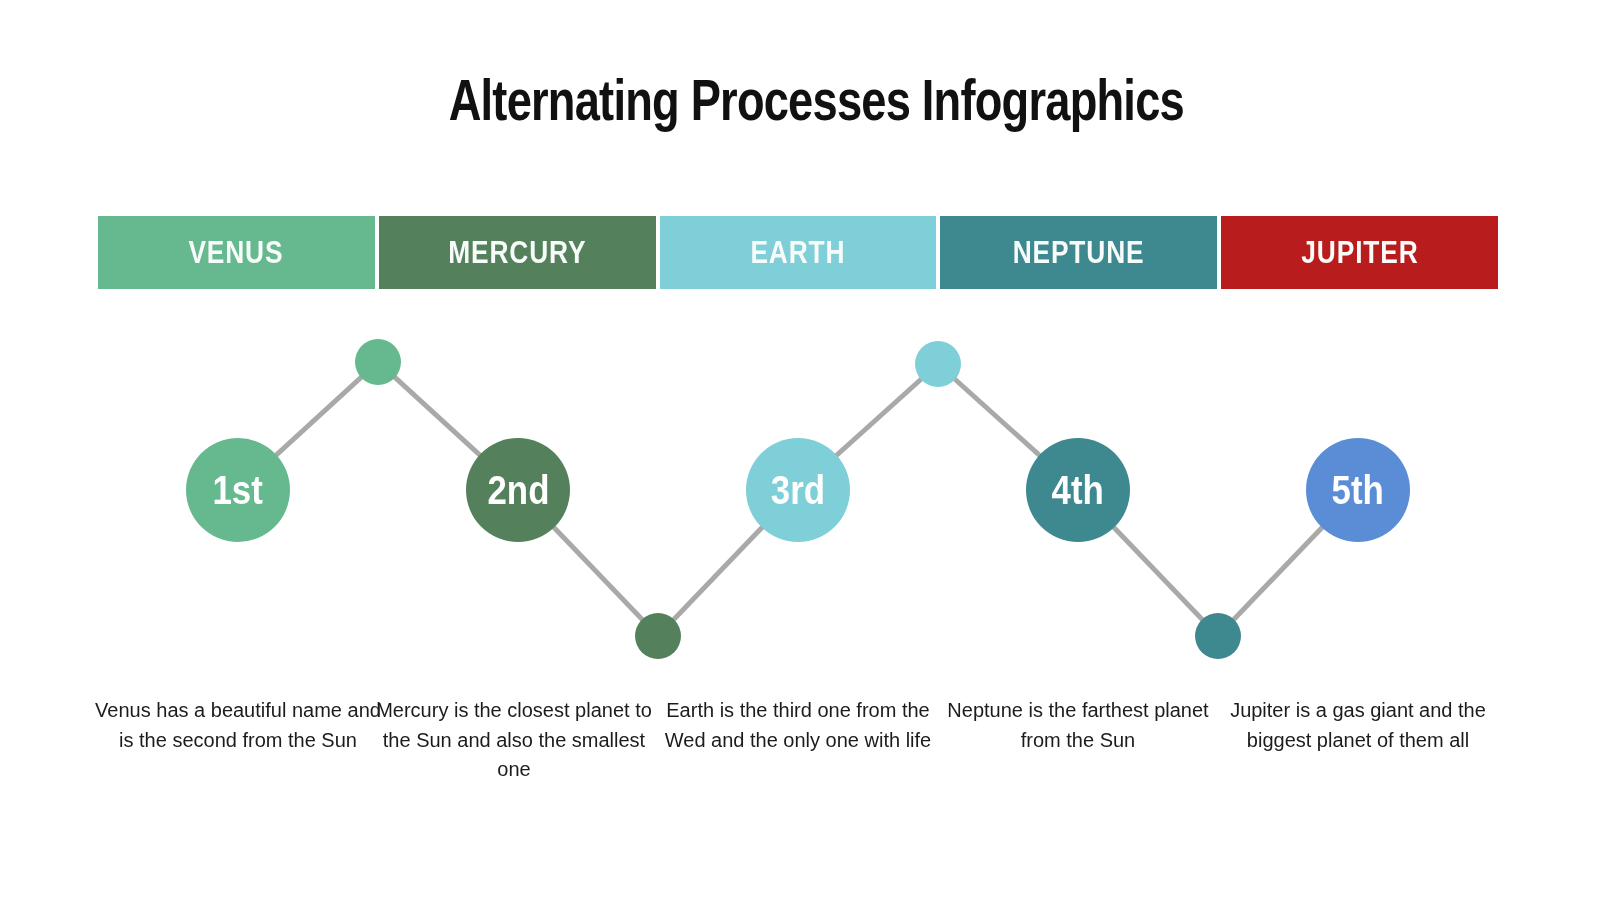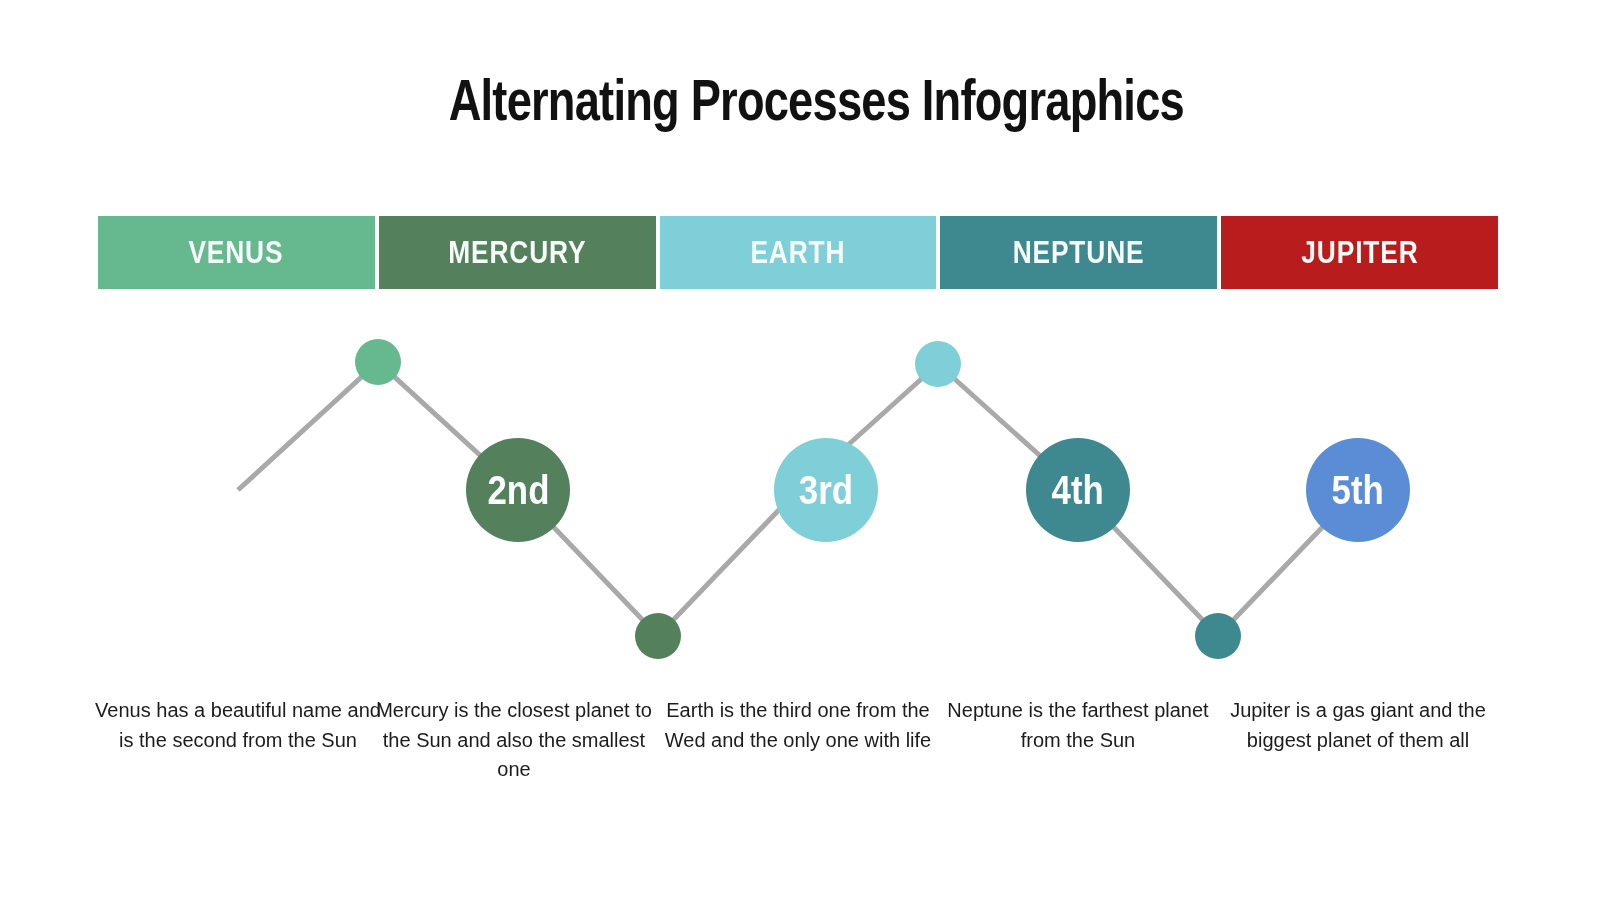--- a/index.html
+++ b/index.html
@@ -87,21 +87,21 @@
     display: inline-block;
     color: #ffffff;
     font-size: 41px;
     font-weight: 700;
     transform: scaleX(0.85);
     transform-origin: center;
     white-space: nowrap;
   }
   .circle-1 { left: 186px; }
   .circle-2 { left: 466px; }
-  .circle-3 { left: 774px; }
+  .circle-3 { left: 746px; }
   .circle-4 { left: 1026px; }
   .circle-5 { left: 1306px; }
 
   
   .desc {
     position: absolute;
     top: 696px;
     width: 300px;
     text-align: center;
     font-size: 20px;
@@ -142,20 +142,23 @@
   </div>
 
   <svg class="connector-svg" viewBox="0 0 1600 900" xmlns="http://www.w3.org/2000/svg">
     <polyline points="238,490 378,362 518,490 658,636 798,490 938,364 1078,490 1218,636 1358,490" fill="none" stroke-width="5" stroke="#a9a9a9"></polyline>
     <circle cx="378" cy="362" r="23" fill="#66b98f"></circle>
     <circle cx="658" cy="636" r="23" fill="#54815c"></circle>
     <circle cx="938" cy="364" r="23" fill="#7ecfd8"></circle>
     <circle cx="1218" cy="636" r="23" fill="#3e898f"></circle>
   </svg>
 
+  <div class="step-circle circle-1" style="background-color: rgb(102, 185, 143);">
+    <span>1st</span>
+  </div>
   <div class="step-circle circle-2" style="background-color: rgb(84, 129, 92);">
     <span>2nd</span>
   </div>
   <div class="step-circle circle-3" style="background-color: rgb(126, 207, 216);">
     <span>3rd</span>
   </div>
   <div class="step-circle circle-4" style="background-color: rgb(62, 137, 143);">
     <span>4th</span>
   </div>
   <div class="step-circle circle-5" style="background-color: rgb(90, 141, 213);">

